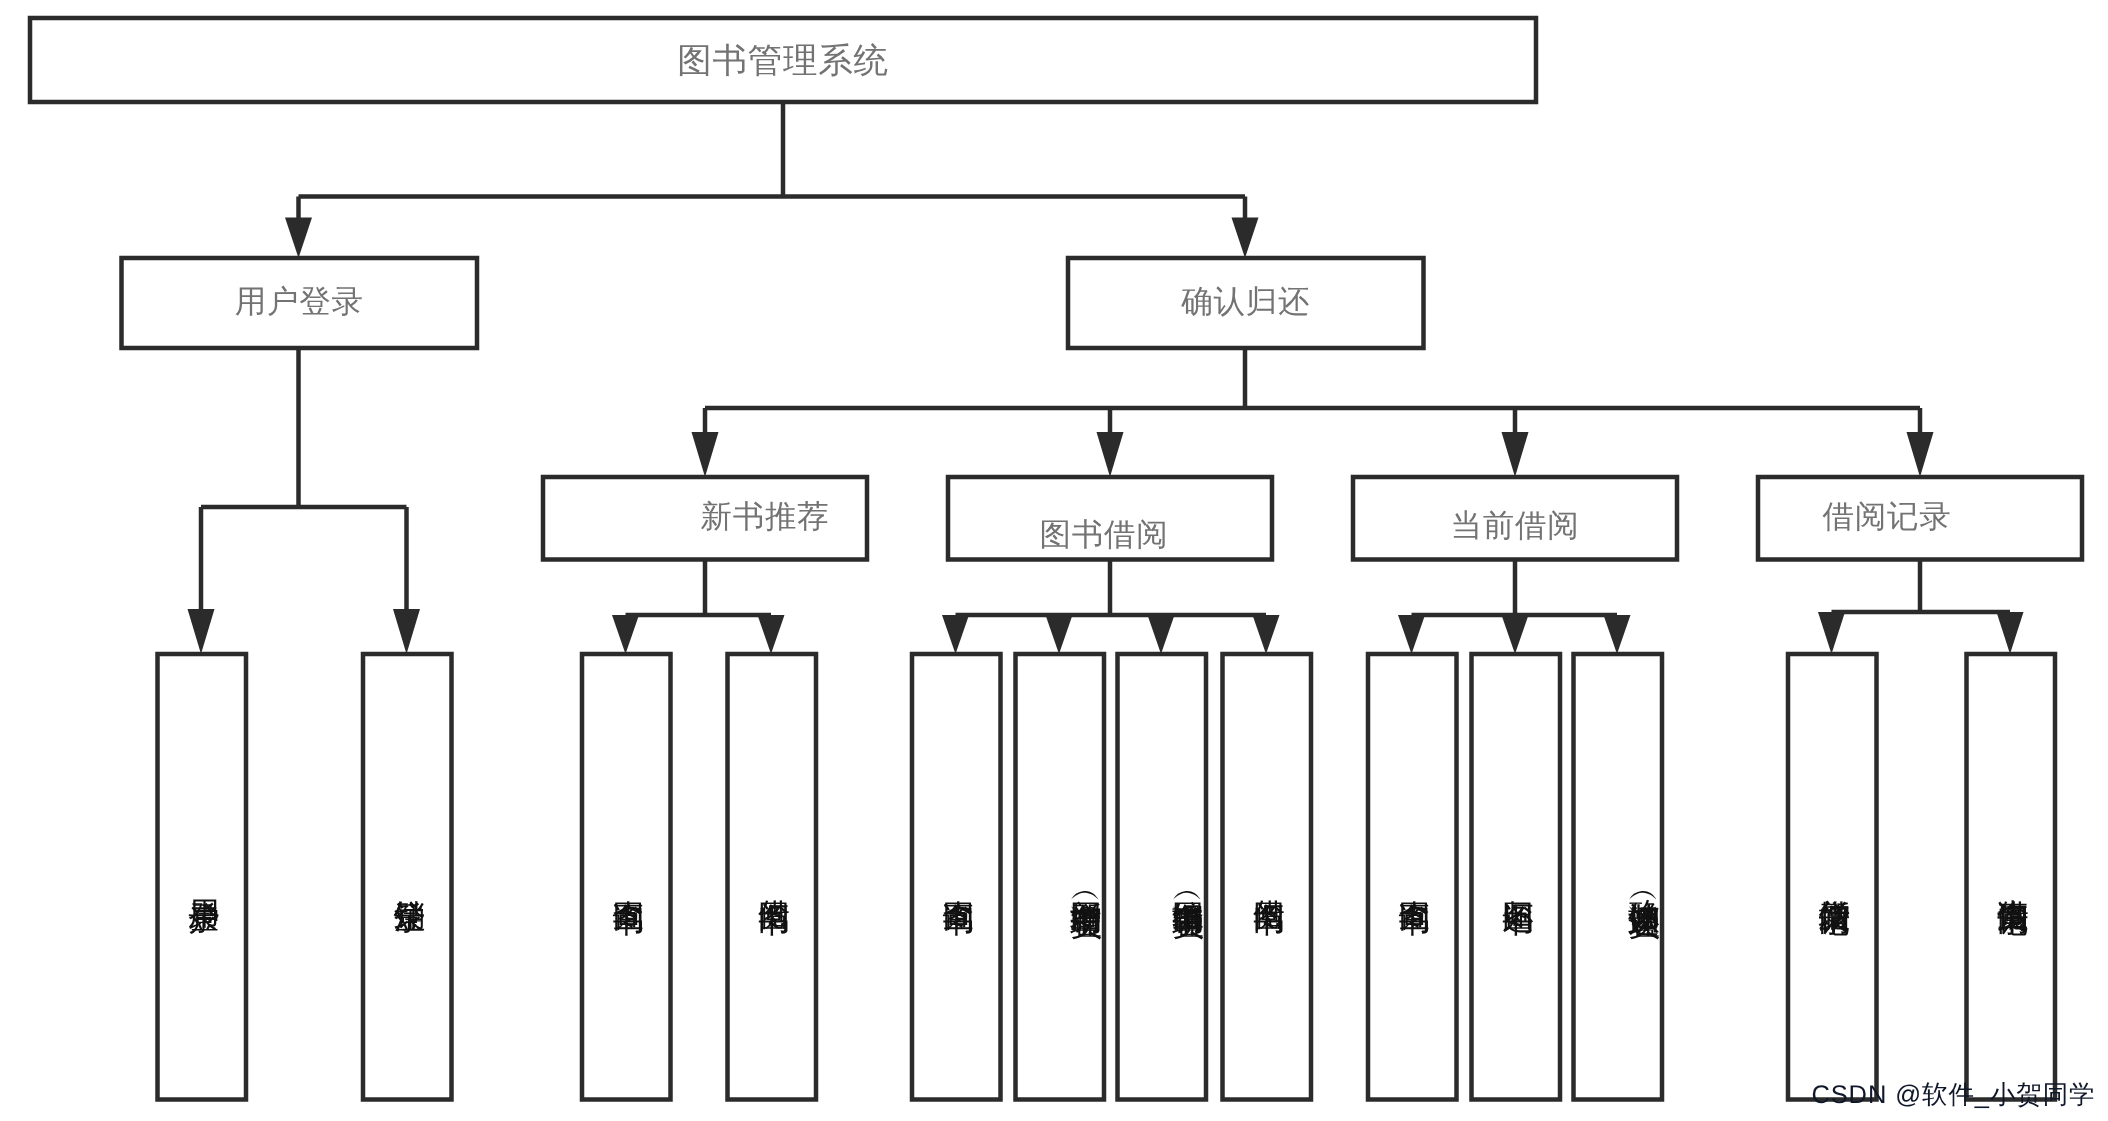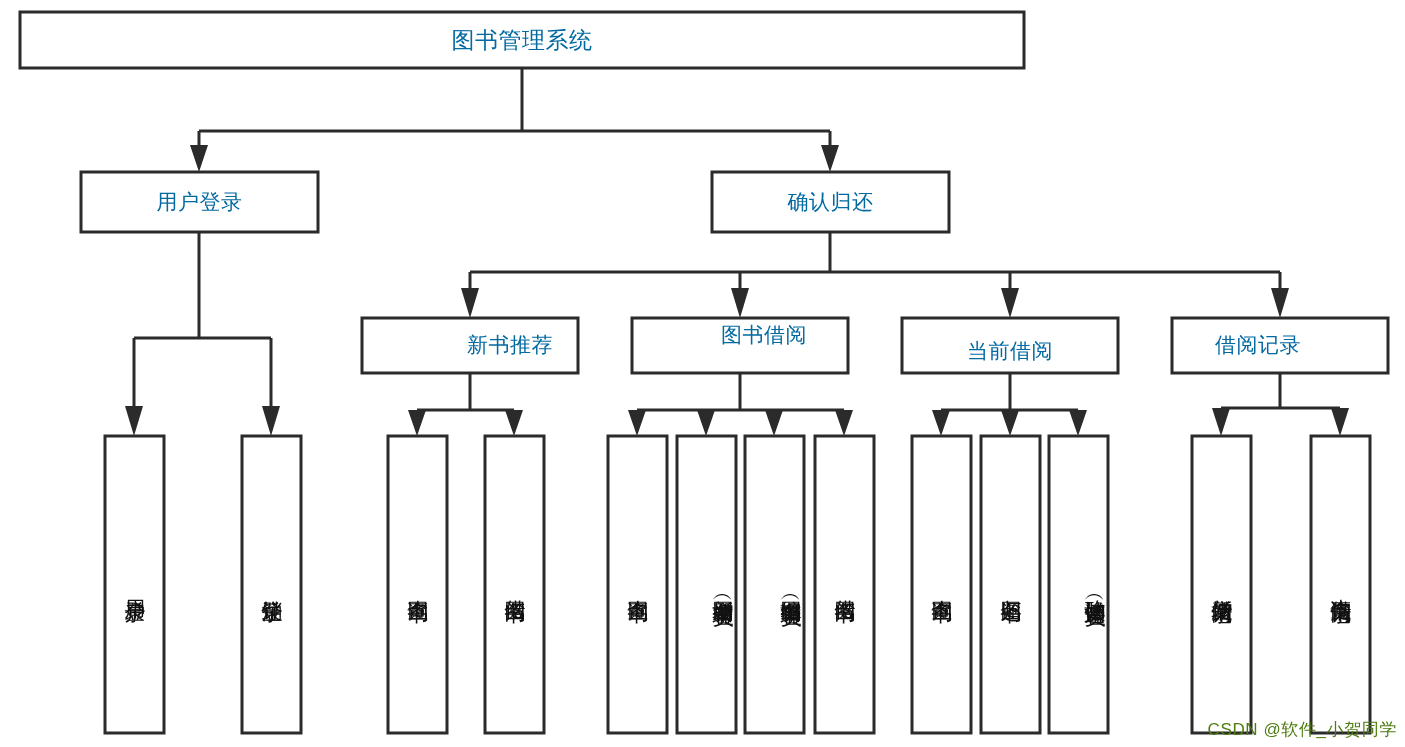--- a/index.html
+++ b/index.html
@@ -39,21 +39,21 @@
   .arrow-head {
     fill: #2b2b2b;
     stroke: none;
   }
   .node-label-h {
     position: absolute;
     display: flex;
     align-items: center;
     justify-content: center;
     text-align: center;
-    color: #0369a1;
+    color: #737373;
     font-size: 21px;
     line-height: 1.15;
     letter-spacing: 0.5px;
     pointer-events: none;
     white-space: nowrap;
   }
   .node-label-v {
     position: absolute;
     display: flex;
     align-items: center;
@@ -65,21 +65,21 @@
     letter-spacing: 1px;
     writing-mode: vertical-rl;
     text-orientation: upright;
     pointer-events: none;
   }
   .watermark {
     position: absolute;
     right: 8px;
     bottom: 6px;
     font-size: 17px;
-    color: #4d7c0f;
+    color: #0f172a;
     letter-spacing: 0.6px;
     white-space: nowrap;
   }
 </style>
 </head>
 <body>
 
 <div id="diagram-root">
 
   <svg id="diagram-svg" viewBox="0 0 1405 747">
@@ -181,21 +181,21 @@
     <rect class="node-box" x="1192" y="436" width="59" height="297"></rect>
     <rect class="node-box" x="1311" y="436" width="59" height="297"></rect>
   </svg>
 
   <div class="node-label-h" style="left:20px; top:12px; width:1004px; height:56px; font-size:23px;">图书管理系统</div>
 
   <div class="node-label-h" style="left:81px; top:172px; width:237px; height:60px;">用户登录</div>
   <div class="node-label-h" style="left:712px; top:172px; width:237px; height:60px;">确认归还</div>
 
   <div class="node-label-h" style="left:362px; top:318px; width:216px; height:55px;margin-left:40px;">新书推荐</div>
-  <div class="node-label-h" style="left:632px; top:308px; width:208px; height:55px;padding-left:28px;">图书借阅</div>
+  <div class="node-label-h" style="left:632px; top:330px; width:208px; height:55px;">图书借阅</div>
   <div class="node-label-h" style="left:902px; top:318px; width:216px; height:67px;">当前借阅</div>
   <div class="node-label-h" style="left:1132px; top:318px; width:252px; height:55px;">借阅记录</div>
 
   <div class="node-label-v" style="left:105px; top:436px; width:59px; height:297px;">用户登录</div>
   <div class="node-label-v" style="left:242px; top:436px; width:59px; height:297px;">注销登录</div>
   <div class="node-label-v" style="left:388px; top:436px; width:59px; height:297px;">查询图书</div>
   <div class="node-label-v" style="left:485px; top:436px; width:59px; height:297px;">借阅图书</div>
   <div class="node-label-v" style="left:608px; top:436px; width:59px; height:297px;">查询图书</div>
   <div class="node-label-v" style="left:677px; top:436px; width:59px; height:297px; align-items:flex-start; padding-top:6px; box-sizing:border-box;">新增图书（管理员）</div>
   <div class="node-label-v" style="left:745px; top:436px; width:59px; height:297px; align-items:flex-start; padding-top:6px; box-sizing:border-box;">编辑图书（管理员）</div>

